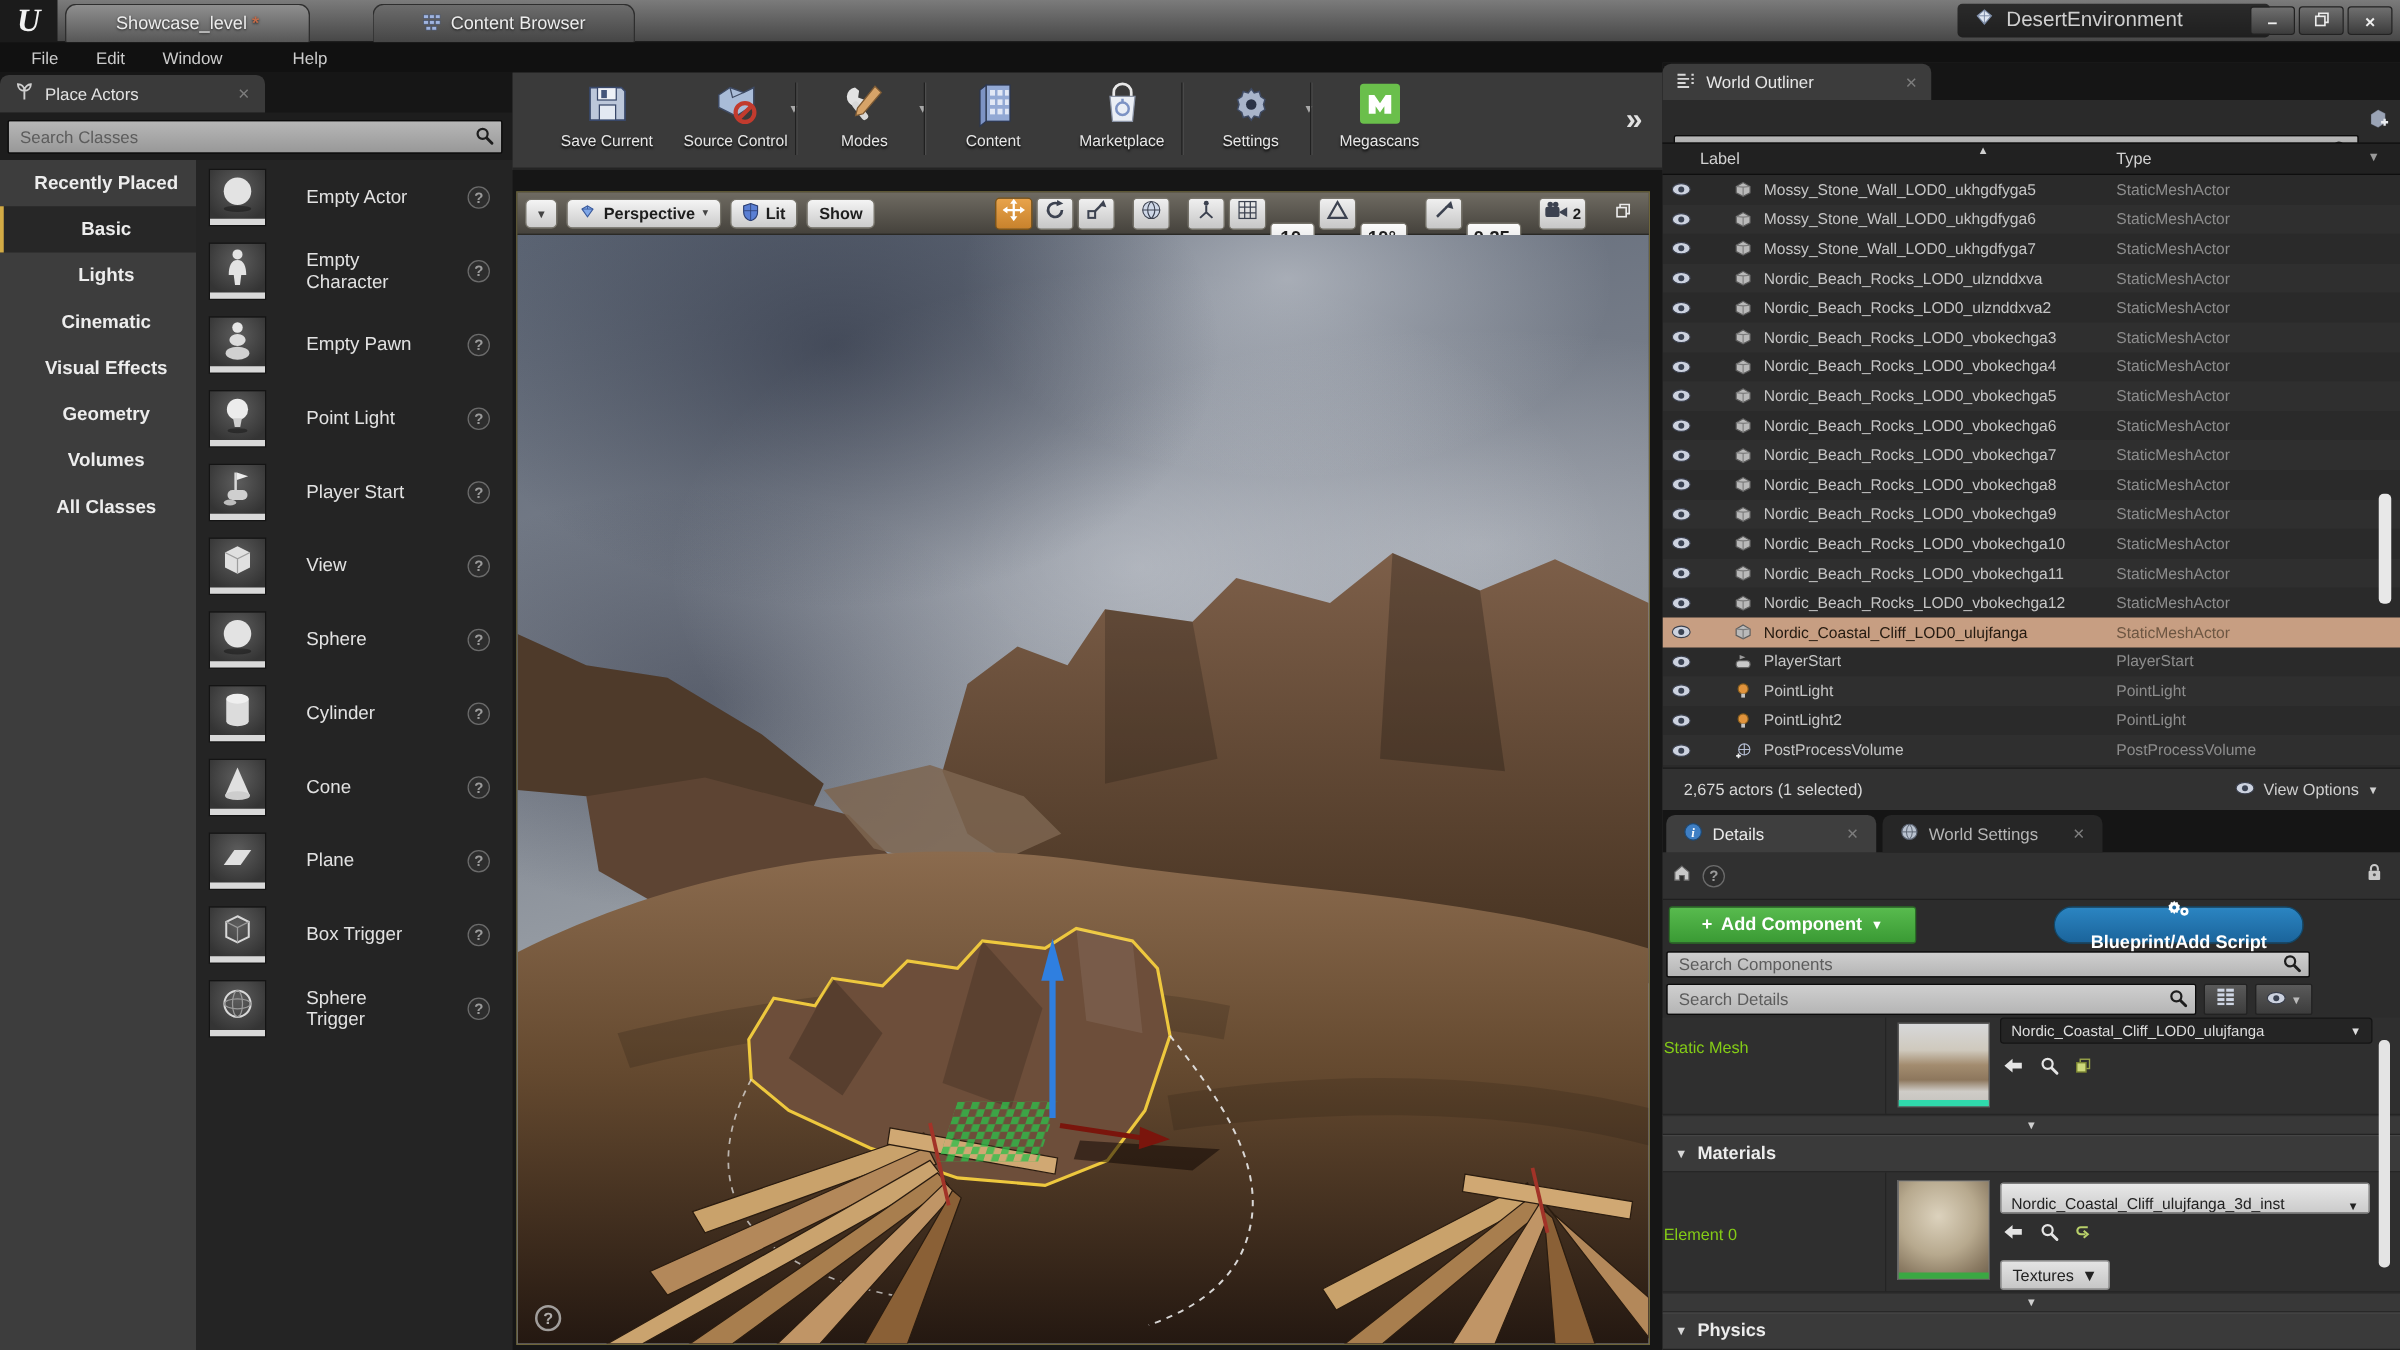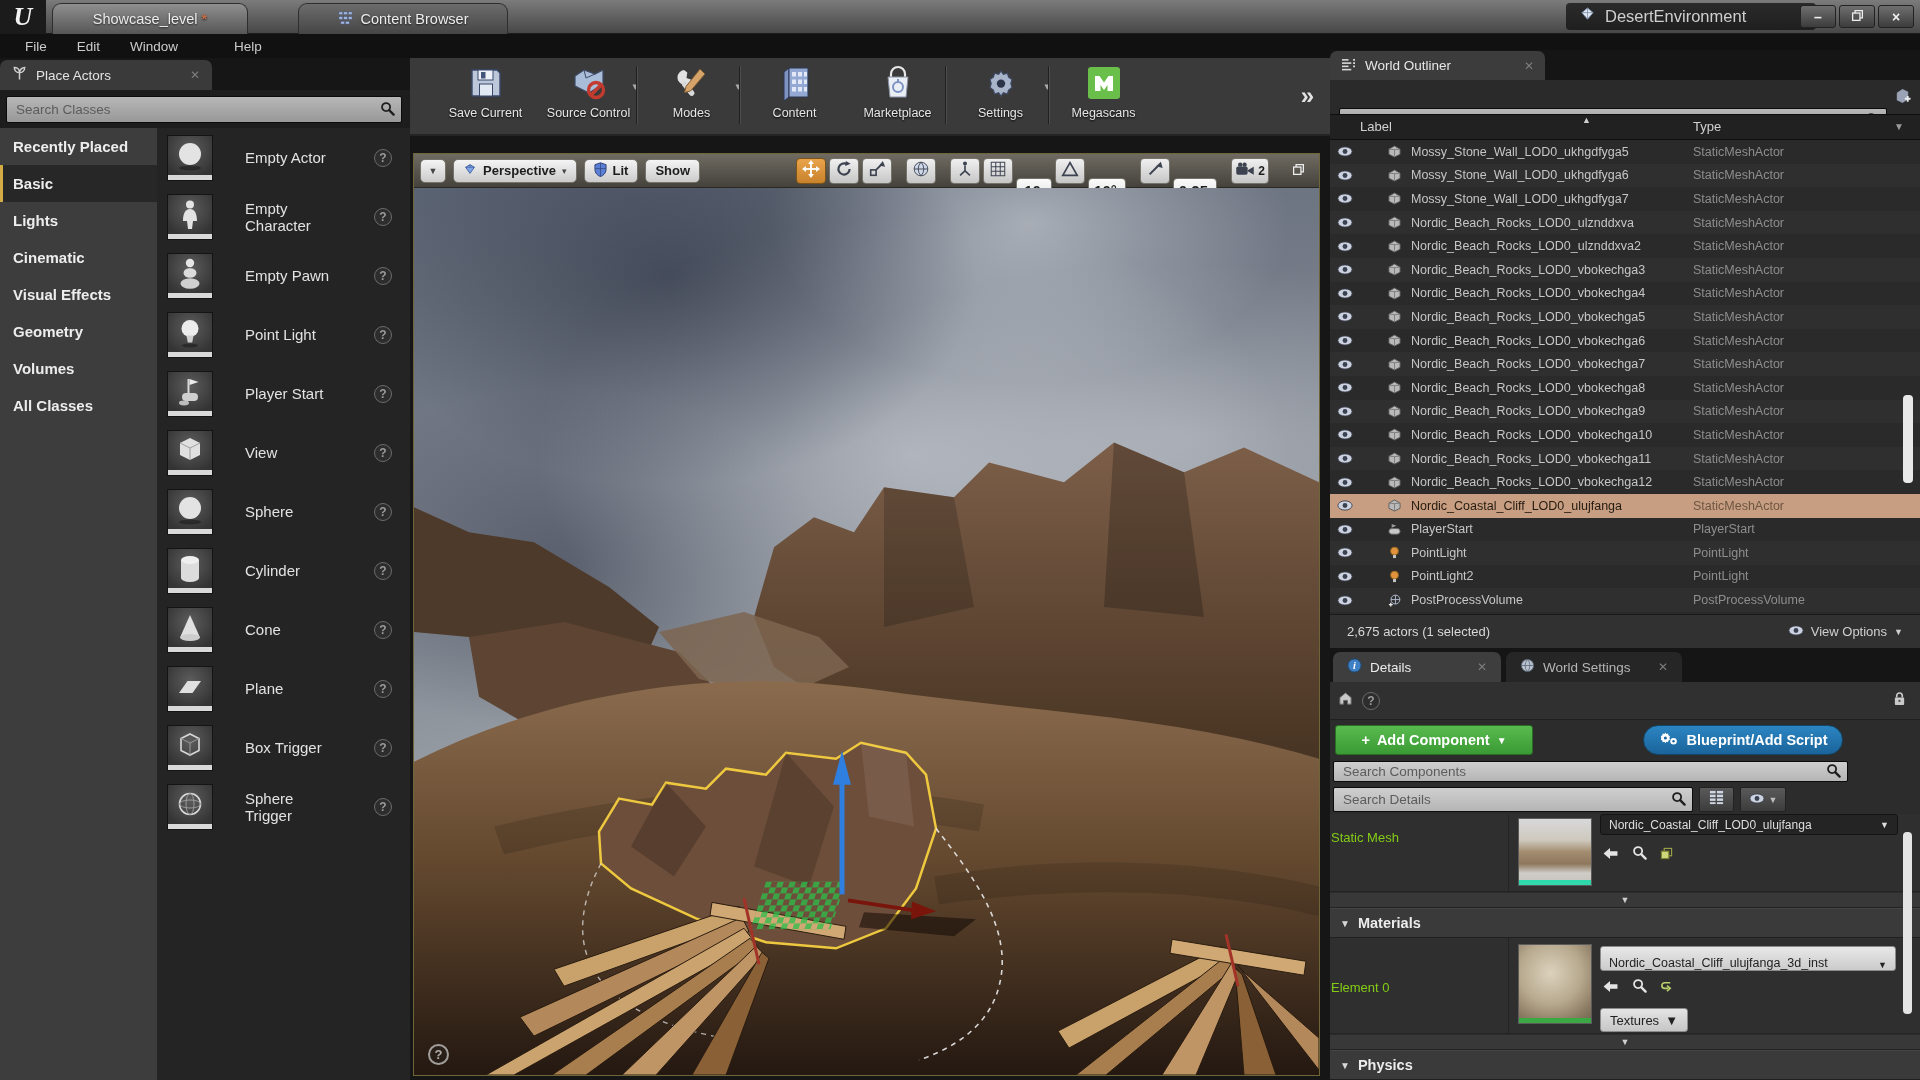--- a/index.html
+++ b/index.html
@@ -42,21 +42,21 @@
   .tab-close { margin-left:auto; color:#7d7d7d; font-size:12px; }
   .lp-search { position:absolute; left:6px; top:38px; right:8px; height:27px; }
   .search-field { width:100%; height:100%; background:linear-gradient(#b7b7b7,#989898);
     border:1px solid #0b0b0b; border-radius:2px; color:#3d3d3d; font-size:13.5px;
     padding:0 28px 0 9px; outline:none; }
   .search-field::placeholder { color:#5c5c5c; opacity:1; }
   .search-mag { position:absolute; right:7px; top:5px; color:#1e1e1e; }
   .lp-body { position:absolute; left:0; top:70px; right:0; bottom:0; }
   .lp-cats { position:absolute; left:0; top:0; width:157px; bottom:0; background:#3d3d3d; }
   .lp-cat { height:37px; display:flex; align-items:center; padding-left:13px;
-    color:#ededed; font-size:15px; font-weight:bold; }
+    color:#ededed; font-size:15px; font-weight:bold;justify-content:center; }
   .lp-cat.selected { background:#272727; box-shadow:inset 3px 0 0 #d3ab45; }
   .lp-items { position:absolute; left:157px; top:0; right:0; bottom:0; background:#242424; }
   .lp-item { height:59px; display:flex; align-items:center; padding-left:10px; gap:32px; }
   .thumb { width:46px; height:46px; flex:none; position:relative; border:1px solid #141414;
     background:radial-gradient(circle at 50% 32%, #5d5d5d, #343434 75%); display:flex;
     align-items:center; justify-content:center; }
   .thumb::after { content:''; position:absolute; left:0; right:0; bottom:0; height:5px; background:#d9d9d9; }
   .thumb svg { position:relative; z-index:1; }
   .lp-item-label { font-size:15px; color:#e2e2e2; flex:1; }
   .help-circle { width:18px; height:18px; border-radius:50%; background:#2d2d2d;
@@ -152,25 +152,25 @@
     padding:0 11px; color:#1b1b1b; font-size:13.5px; }
   .dt-lock { margin-left:auto; margin-right:6px; }
   .dt-buttons { height:40px; display:flex; align-items:center; padding:0 5px; }
   .btn-add { width:198px; height:30px; background:linear-gradient(#58bb4e,#3a9a34);
     border:1px solid #2a6e26; border-radius:3px; color:#fff; font-weight:bold; font-size:14.5px;
     display:flex; align-items:center; justify-content:center; gap:7px; }
   .btn-add .dd, .btn-bp .dd { font-size:10px; }
   .btn-bp { margin-left:auto; margin-right:72px; width:200px; height:30px;
     background:linear-gradient(#2b85c2,#1b649b); border:1px solid #124768; border-radius:15px;
     color:#fff; font-weight:bold; font-size:14.5px; display:flex; align-items:center;
-    justify-content:center; gap:8px; }
+    justify-content:center; gap:8px;flex-direction:column; }
   .dt-search1 { position:relative; height:21px; margin:1px 72px 0 3px; }
   .dt-search1 .search-field, .dt-search2 .search-field { background:linear-gradient(#cfcfcf,#b5b5b5); border-radius:2px; }
   .dt-search2 { height:25px; margin:5px 0 0 3px; display:flex; gap:6px; align-items:center; }
-  .dt-search2 .wrap { position:relative; width:360px; height:25px; }
+  .dt-search2 .wrap { position:relative; width:424px; height:25px; }
   .mini-btn { width:35px; height:25px; background:linear-gradient(#5a5a5a,#3c3c3c);
     border:1px solid #222; border-radius:2px; display:flex; align-items:center; justify-content:center; }
   .mini-btn.eye-dd { width:46px; gap:4px; color:#bbb; font-size:9px; }
   .dt-body { position:absolute; left:0; top:166px; right:0; bottom:0; background:#2e2e2e; }
   .dt-row { position:relative; border-bottom:1px solid #242424; background:#2f2f2f; }
   .dt-row::before { content:''; position:absolute; left:178px; top:0; bottom:0; width:1px; background:#242424; }
   .row-sm { height:78px; }
   .row-el { height:96px; }
   .dt-prop-label { position:absolute; left:1px; font-size:13px; color:#84cc16; }
   .row-sm .dt-prop-label { top:16px; }

